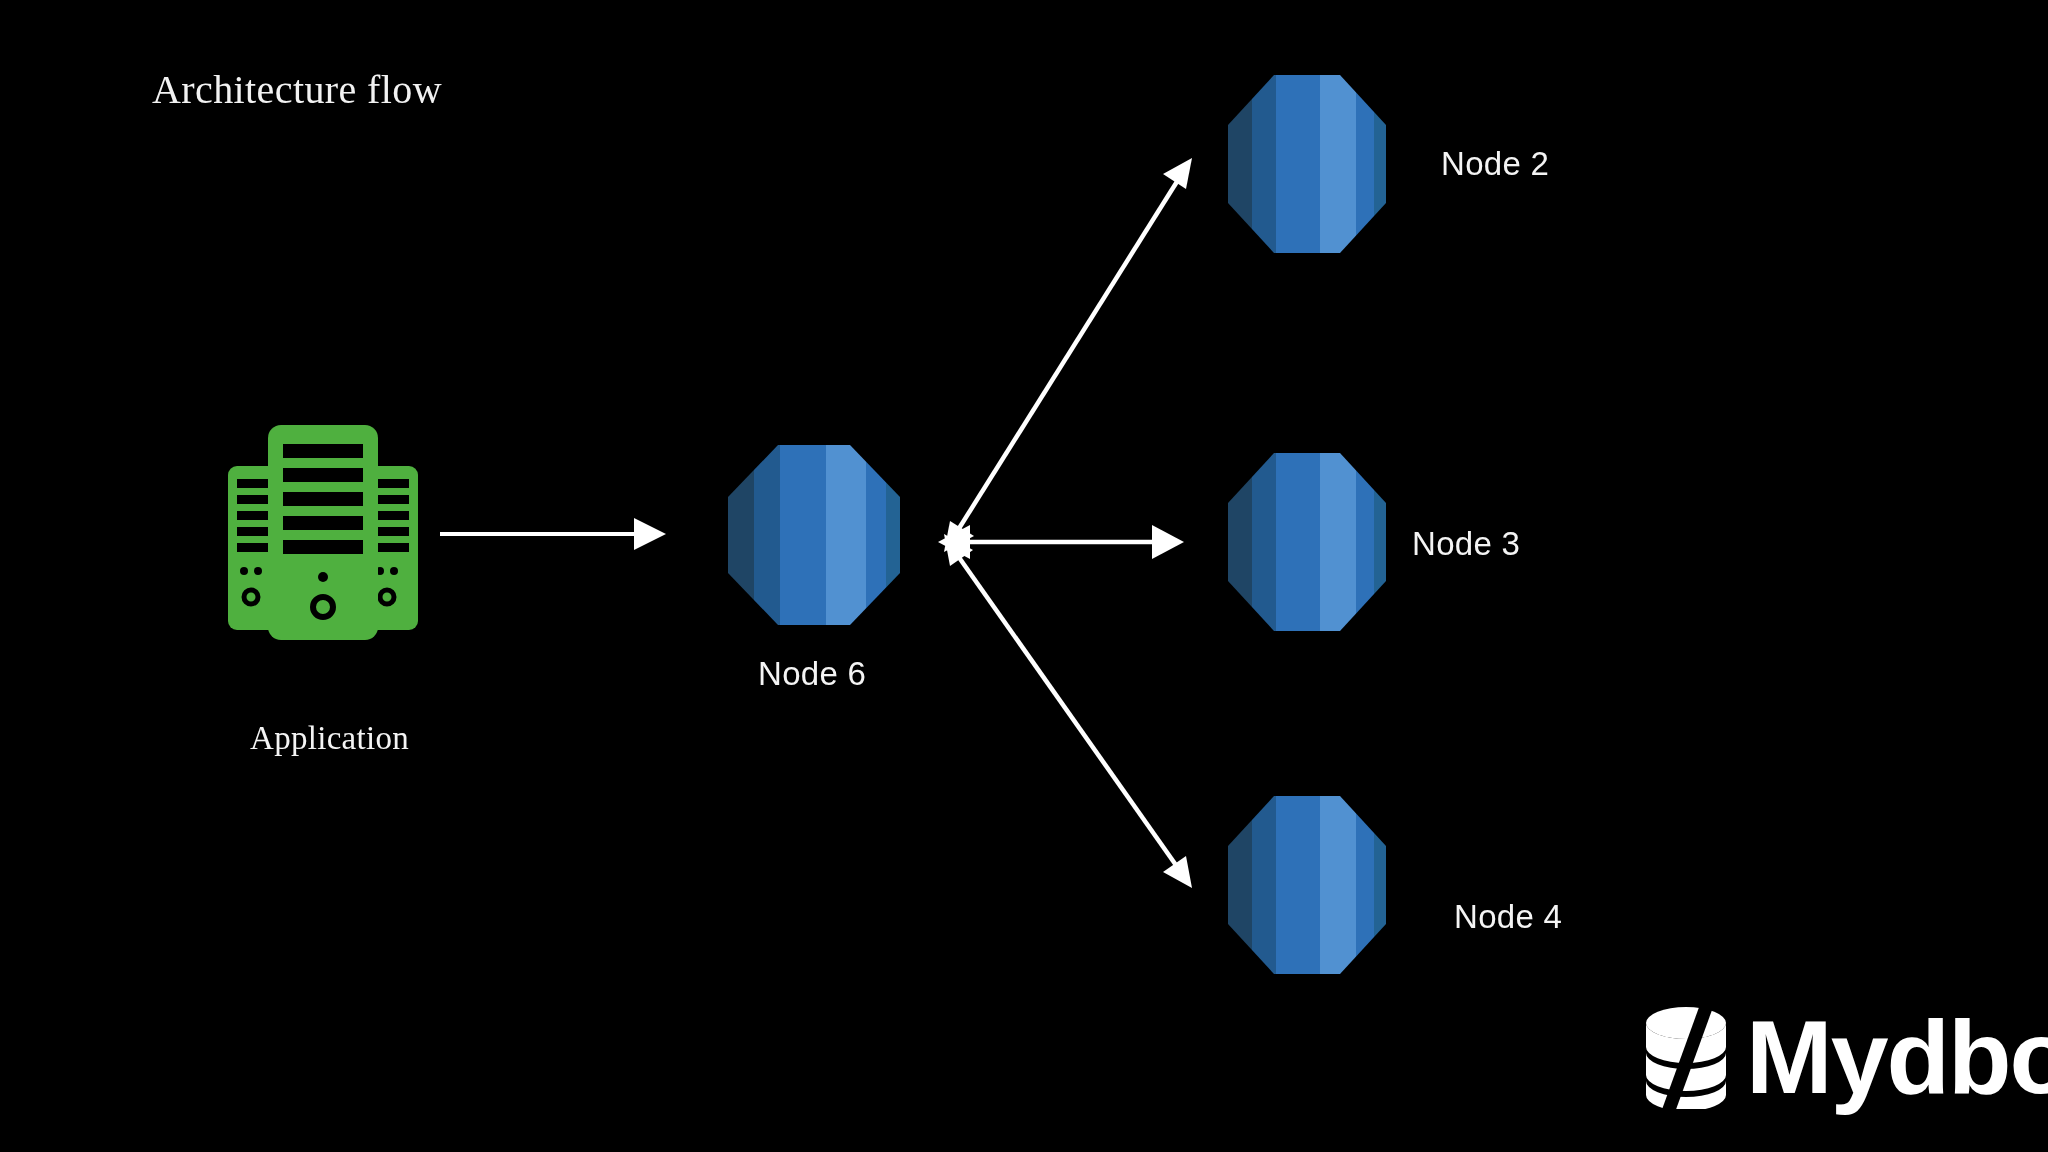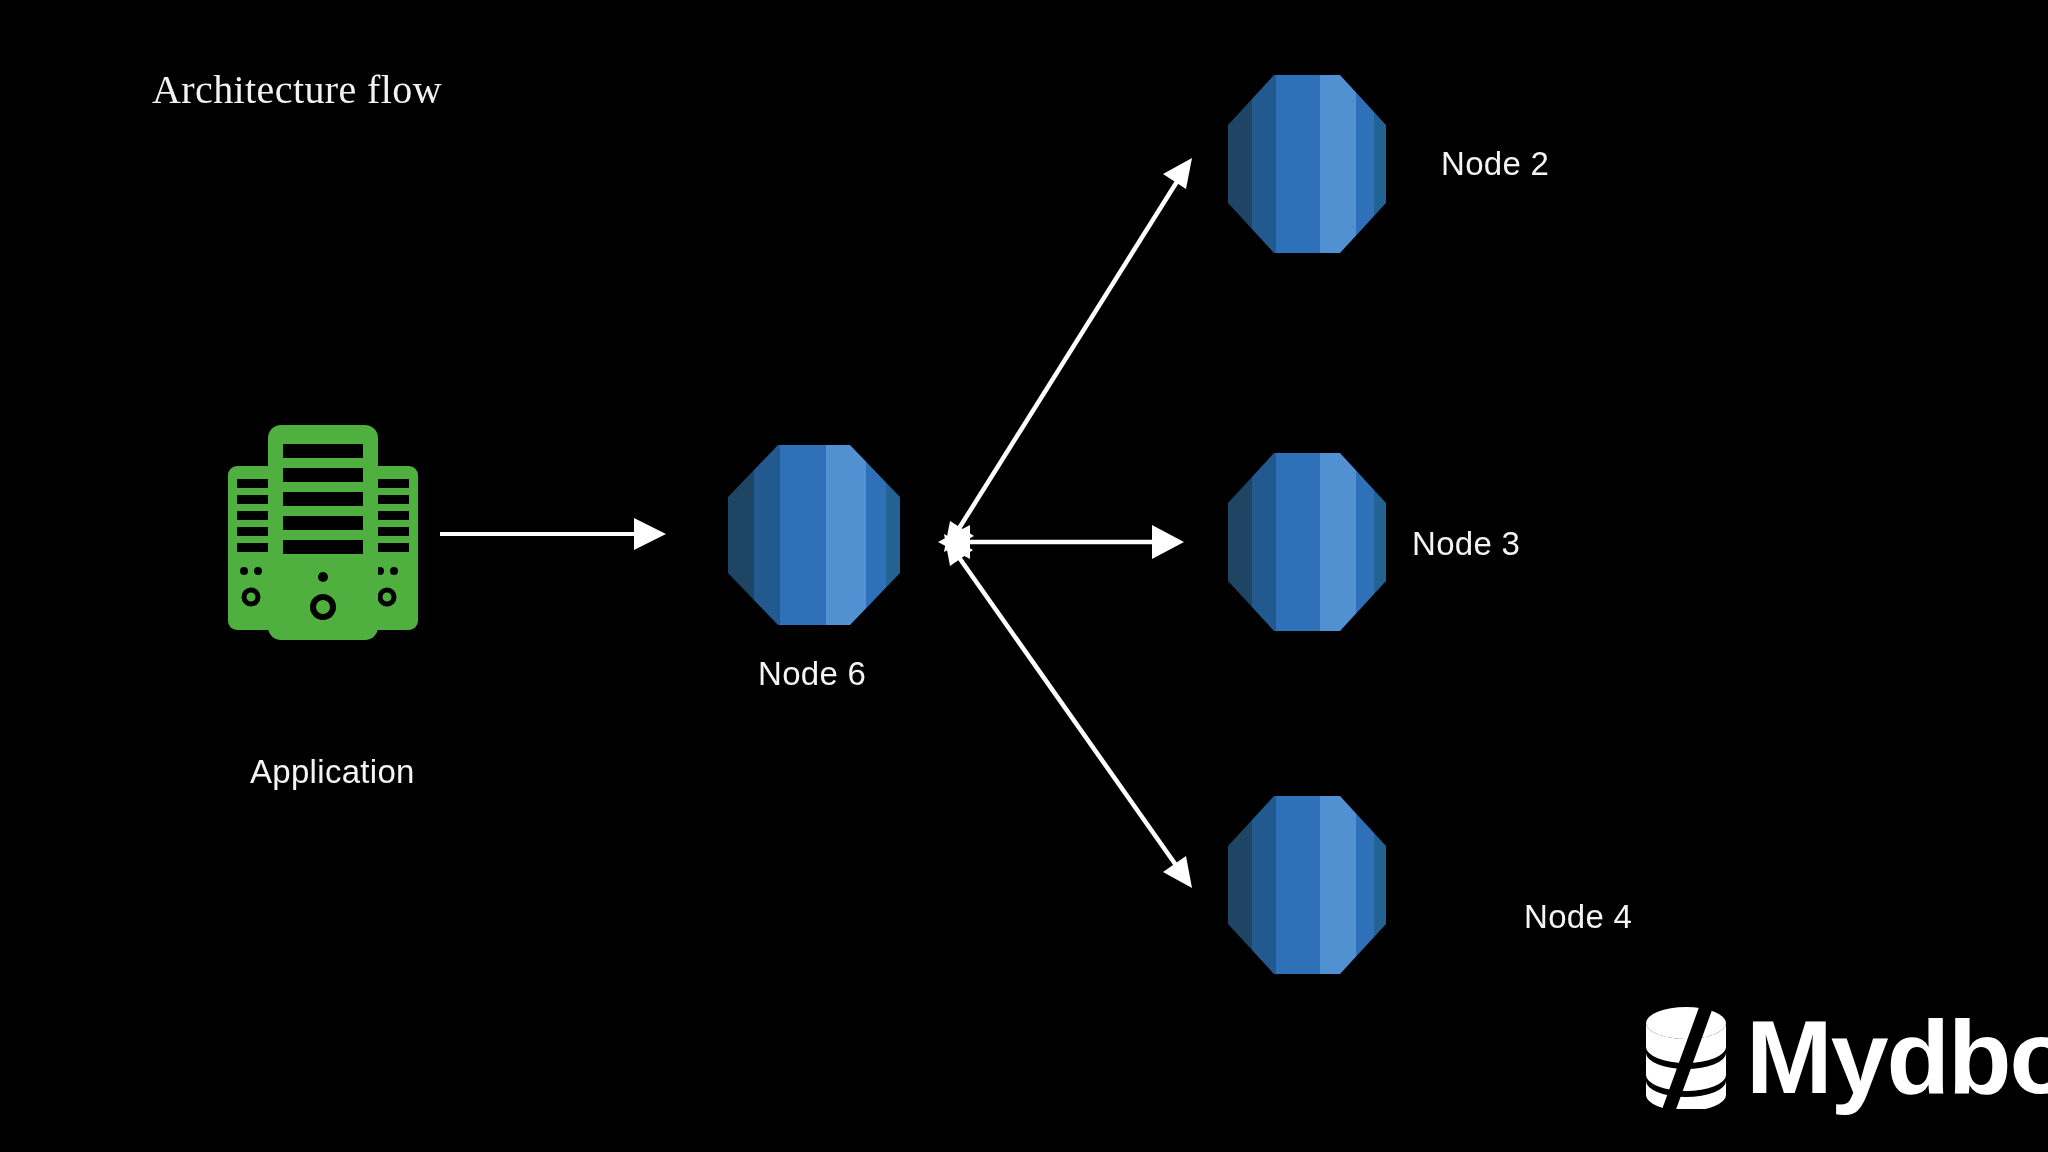--- a/index.html
+++ b/index.html
@@ -28,27 +28,26 @@
     position:absolute;
     font-family:Liberation Sans, sans-serif;
     font-size:33px;
     font-weight:400;
     color:#f4f4f4;
     white-space:nowrap;
     letter-spacing:0.3px;
   }
   .app-label {
     position:absolute;
-    font-family:Liberation Sans, sans-serif;
+    font-family:Liberation Serif, serif;
     font-size:33px;
     font-weight:400;
     color:#f4f4f4;
     white-space:nowrap;
     letter-spacing:0.3px;
-    margin-top:33px;
   }
   .node-shape { position:absolute; }
   .server-icon { position:absolute; }
   .arrow-layer {
     position:absolute; left:0; top:0;
     width:2048px; height:1152px;
     pointer-events:none;
   }
   .logo {
     position:absolute;
@@ -177,21 +176,21 @@
       <g clip-path="url(#oct4)">
         <rect x="0" y="0" width="24" height="178" fill="#1F4565"></rect>
         <rect x="24" y="0" width="24" height="178" fill="#225A8F"></rect>
         <rect x="48" y="0" width="44" height="178" fill="#2E71B8"></rect>
         <rect x="92" y="0" width="36" height="178" fill="#5191D1"></rect>
         <rect x="128" y="0" width="18" height="178" fill="#2E71B8"></rect>
         <rect x="146" y="0" width="12" height="178" fill="#236394"></rect>
       </g>
     </svg>
   </div>
-  <div class="node-label" style="left:1524px; top:898px;">Node 4</div>
+  <div class="node-label" style="left:1454px; top:898px;">Node 4</div>
 
   <svg class="arrow-layer" viewBox="0 0 2048 1152" xmlns="http://www.w3.org/2000/svg">
 
     <g>
       <line x1="440" y1="534" x2="640" y2="534" stroke="#ffffff" stroke-width="4"></line>
       <polygon points="666,534 634,518 634,550" fill="#ffffff"></polygon>
     </g>
 
     <g>
       <line x1="958" y1="530" x2="1178" y2="180" stroke="#ffffff" stroke-width="4.5"></line>

